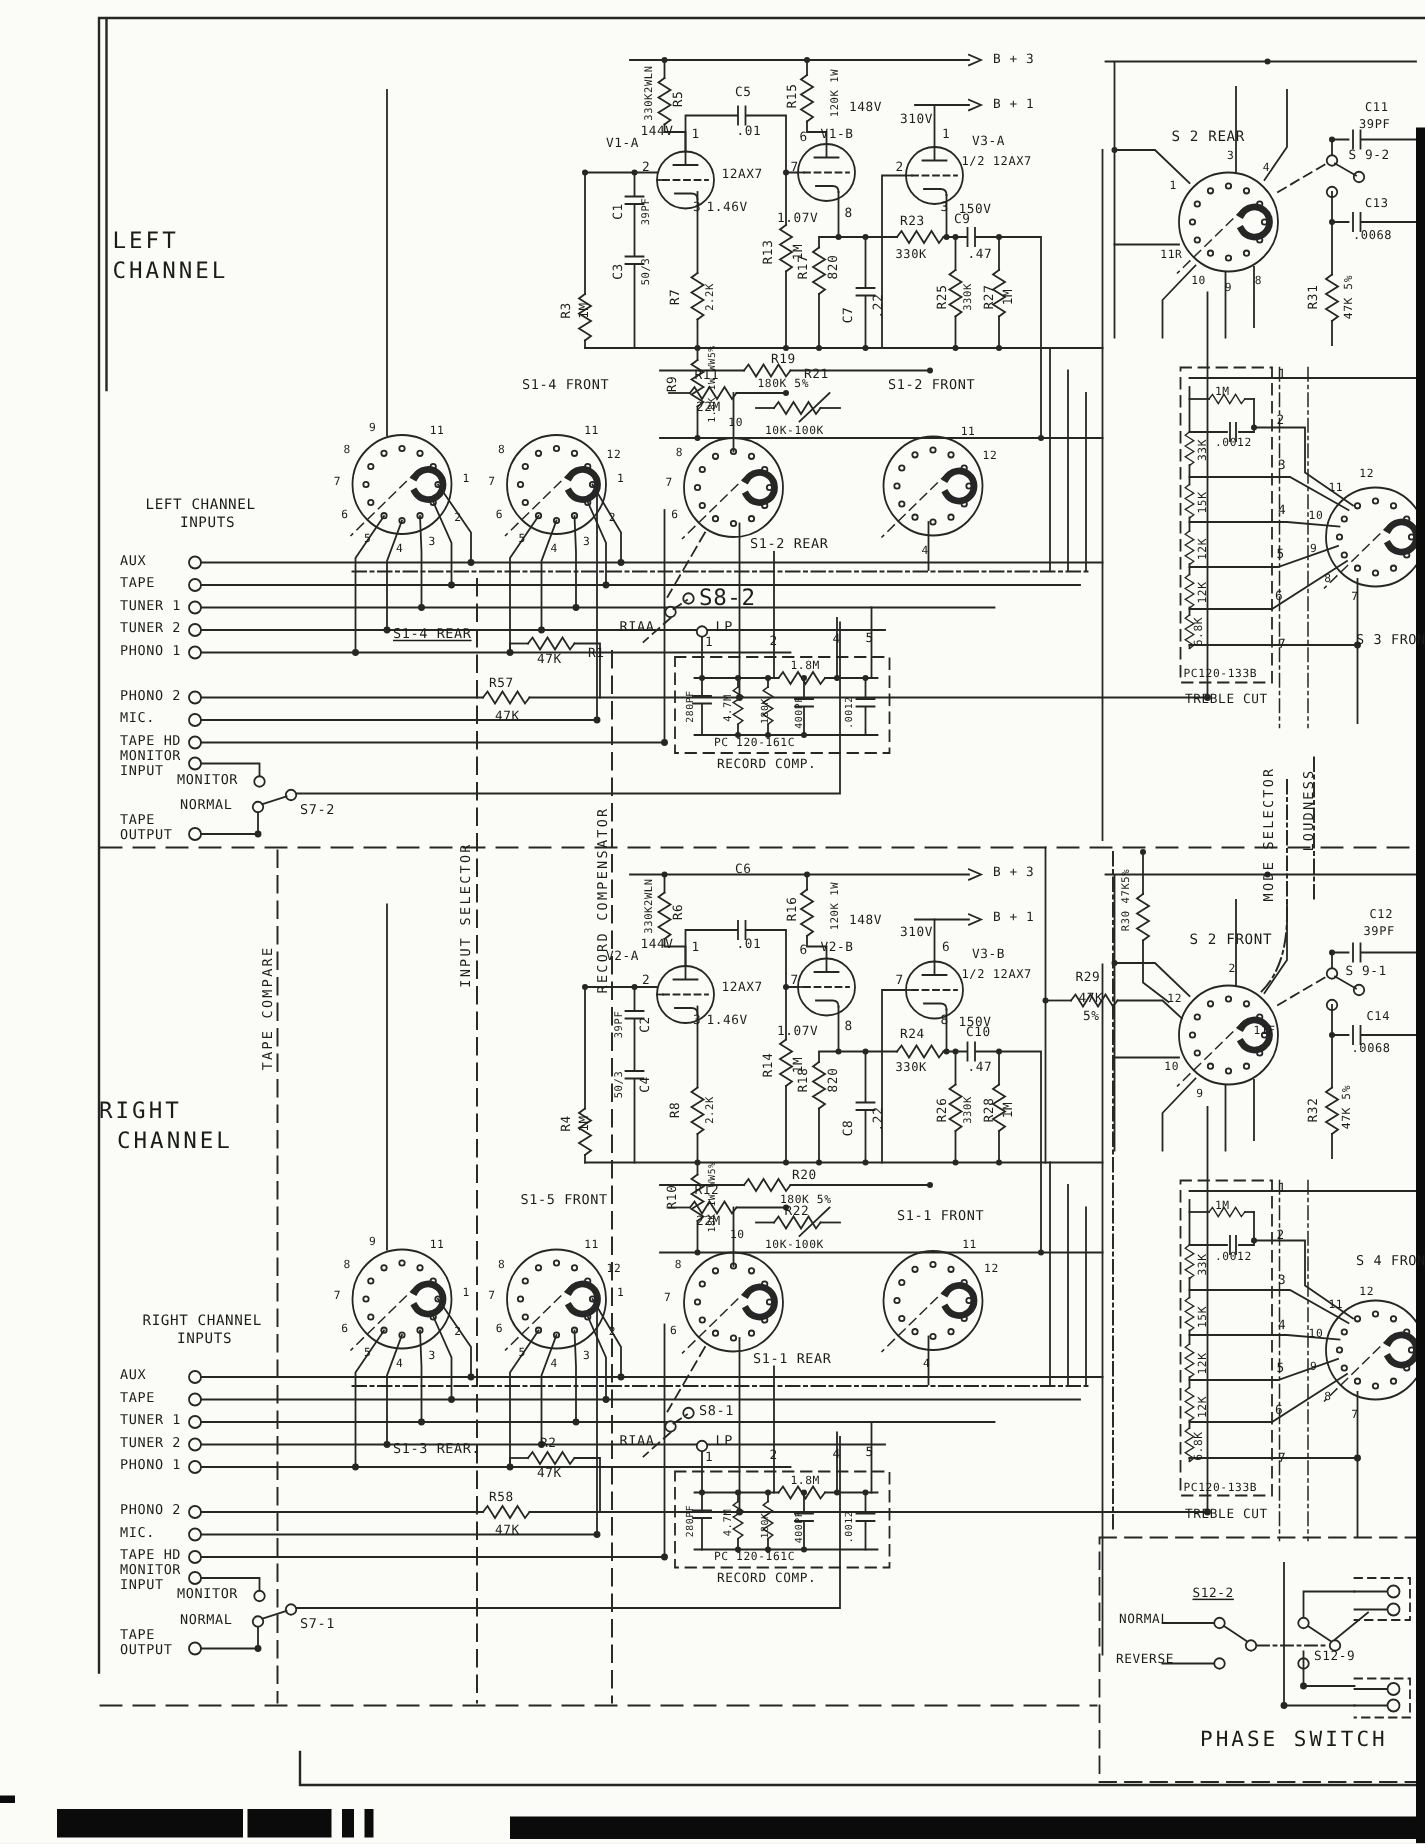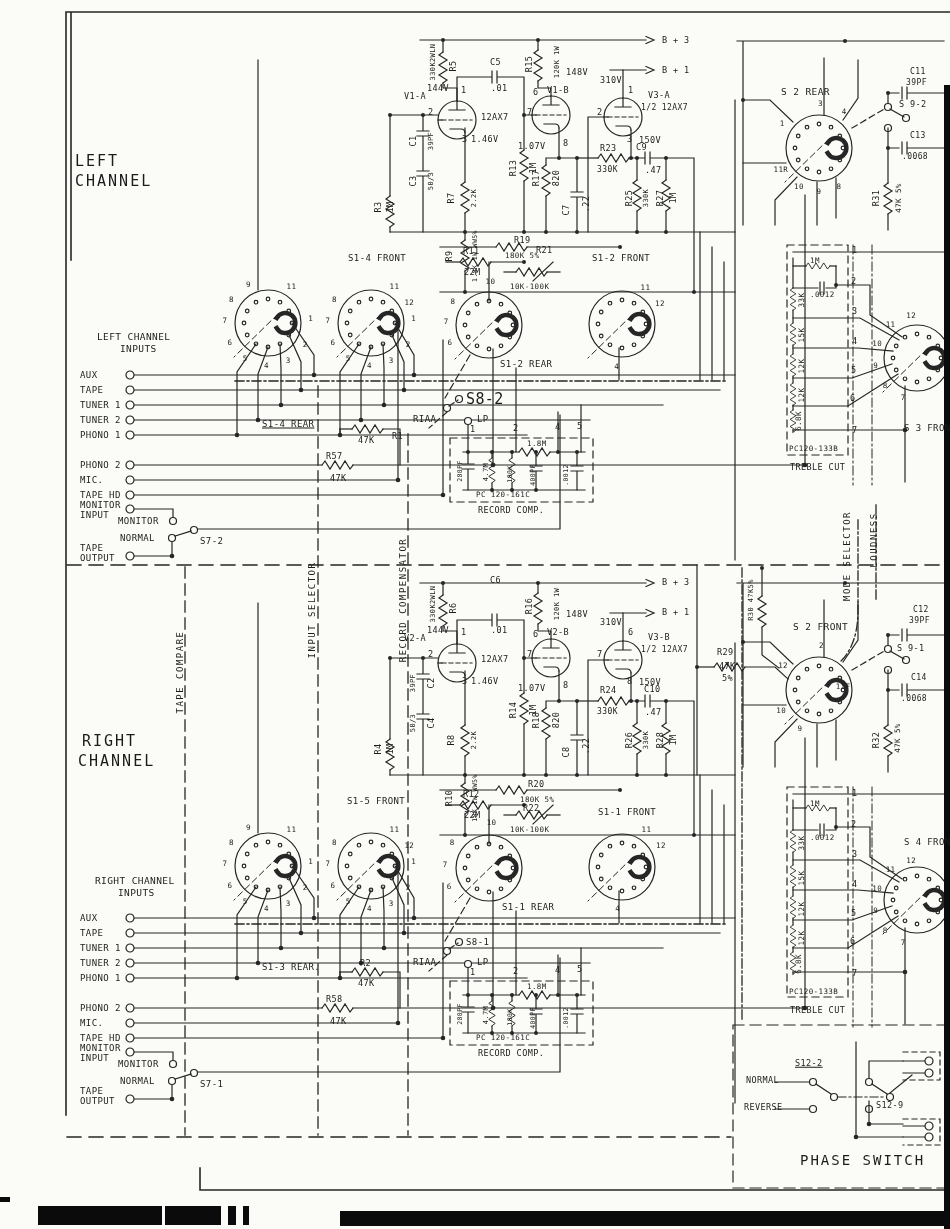--- a/index.html
+++ b/index.html
@@ -352,21 +352,21 @@
     <rect x="38" y="1206" width="124" height="19"></rect>
     <rect x="165" y="1206" width="56" height="19"></rect>
     <rect x="228" y="1206" width="8" height="19"></rect>
     <rect x="243" y="1206" width="6" height="19"></rect>
     <rect x="340" y="1211" width="610" height="15"></rect>
     <rect x="0" y="1197" width="10" height="5"></rect>
   </g>
 </svg>
 <div class="lbl big" style="left: 75px; top: 161px; font-size: 15px;">LEFT</div>
     <div class="lbl big" style="left: 75px; top: 181px; font-size: 15px;">CHANNEL</div>
-    <div class="lbl big" style="left: 82px; top: 741px; font-size: 15px;">RIGHT</div>
+    <div class="lbl big" style="left: 66px; top: 741px; font-size: 15px;">RIGHT</div>
     <div class="lbl big" style="left: 78px; top: 761px; font-size: 15px;">CHANNEL</div>
     <div class="lbl big" style="left: 800px; top: 1160px; font-size: 14px;">PHASE SWITCH</div>
     <div class="lbl" style="left: 97px; top: 337px; font-size: 9.5px;">LEFT CHANNEL</div>
     <div class="lbl" style="left: 120px; top: 349px; font-size: 9.5px;">INPUTS</div>
     <div class="lbl" style="left: 95px; top: 881px; font-size: 9.5px;">RIGHT CHANNEL</div>
     <div class="lbl" style="left: 118px; top: 893px; font-size: 9.5px;">INPUTS</div>
     <div class="lbl" style="left: 80px; top: 375px; font-size: 9px;">AUX</div>
     <div class="lbl" style="left: 80px; top: 390px; font-size: 9px;">TAPE</div>
     <div class="lbl" style="left: 80px; top: 405px; font-size: 9px;">TUNER 1</div>
     <div class="lbl" style="left: 80px; top: 420px; font-size: 9px;">TUNER 2</div>

